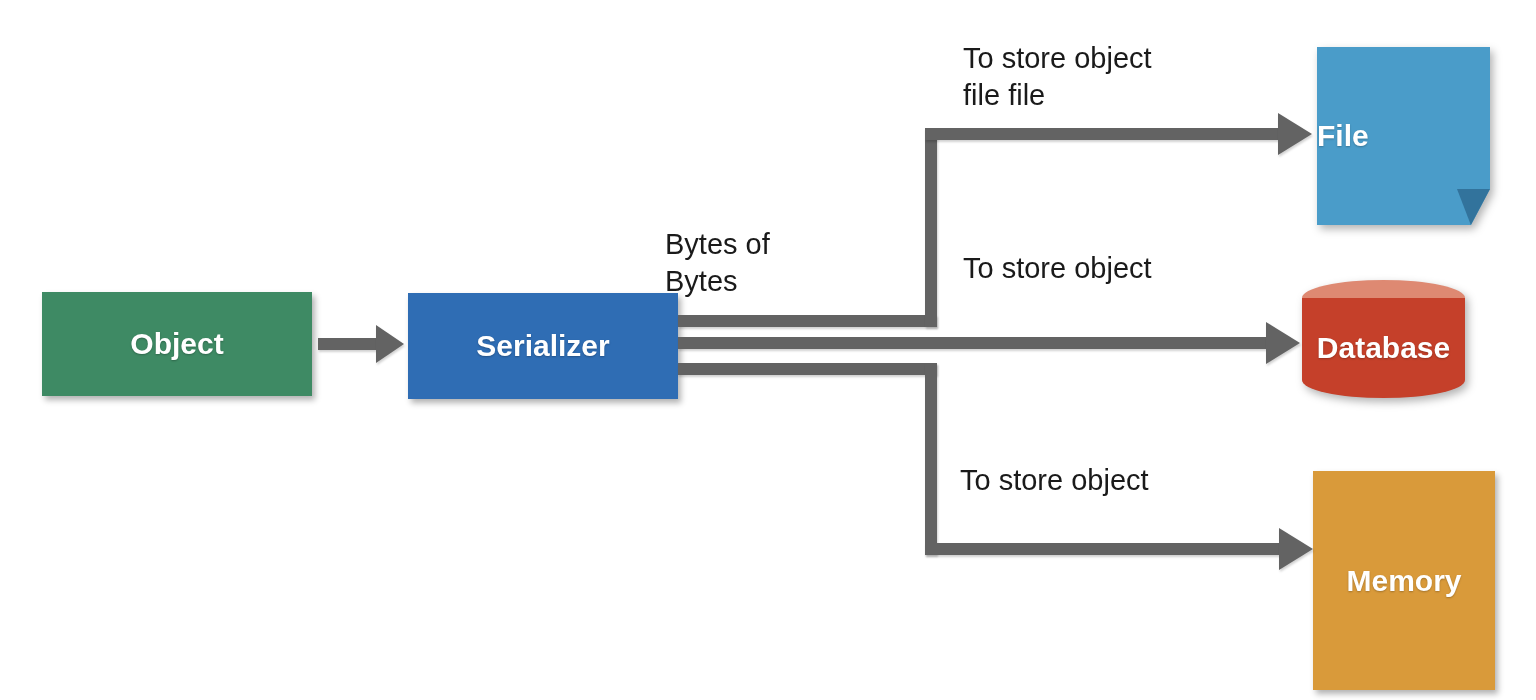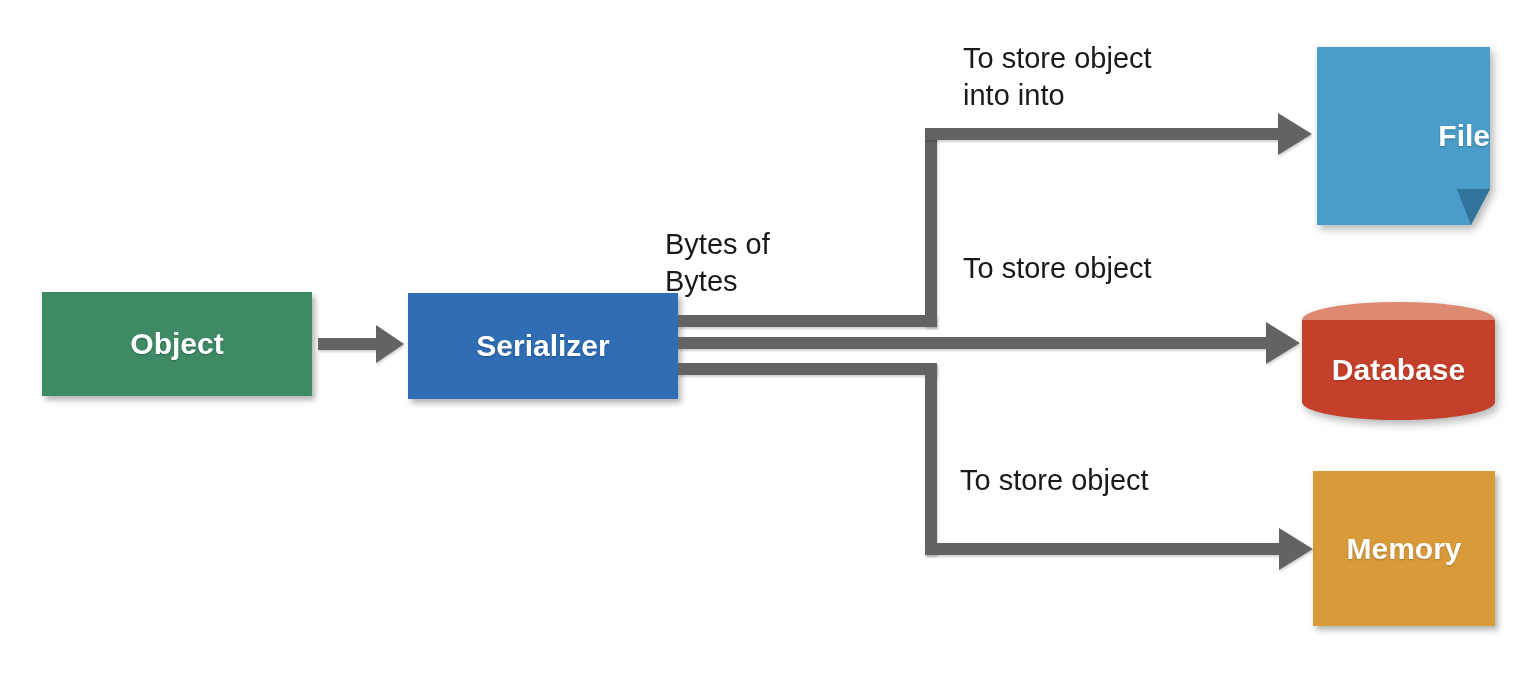--- a/index.html
+++ b/index.html
@@ -29,47 +29,47 @@
   }
   .node-object {
     left: 42px; top: 292px; width: 270px; height: 104px;
     background: var(--object_green);
   }
   .node-serializer {
     left: 408px; top: 293px; width: 270px; height: 106px;
     background: var(--serializer_blue);
   }
   .node-memory {
-    left: 1313px; top: 471px; width: 182px; height: 155px;
+    left: 1313px; top: 471px; width: 182px; height: 219px;
     background: var(--memory_orange);
   }
   
   .file-wrap {
     position: absolute;
     left: 1317px; top: 47px; width: 173px; height: 178px;
     filter: drop-shadow(3px 4px 4px rgba(0,0,0,0.30));
   }
   .file-body {
     position: absolute; inset: 0;
     background: var(--file_blue);
     clip-path: polygon(0 0, 100% 0, 100% calc(100% - 36px), calc(100% - 19px) 100%, 0 100%);
-    display: flex; align-items: center; justify-content: flex-end;
+    display: flex; align-items: center; justify-content: flex-start;
     color: #ffffff; font-weight: bold; font-size: 30px;
     text-shadow: 0 1px 2px rgba(0,0,0,0.25);
   }
   .file-fold {
     position: absolute; right: 0; bottom: 0;
     width: 33px; height: 36px;
     background: var(--file_fold);
     clip-path: polygon(0 0, 100% 0, 42% 100%);
   }
   
   .db-wrap {
     position: absolute;
-    left: 1302px; top: 302px; width: 193px; height: 118px;
+    left: 1302px; top: 280px; width: 163px; height: 118px;
     filter: drop-shadow(3px 4px 4px rgba(0,0,0,0.30));
   }
   .db-body {
     position: absolute; left: 0; right: 0; top: 18px; bottom: 0;
     background: var(--database_red);
     border-radius: 0 0 50% 50% / 0 0 18px 18px;
     display: flex; align-items: center; justify-content: center;
     color: #ffffff; font-weight: bold; font-size: 30px;
     text-shadow: 0 1px 2px rgba(0,0,0,0.25);
   }
@@ -172,21 +172,21 @@
   <div class="seg e3-c"></div>
   <div class="head e3-head"></div>
 
   <div class="anno anno-stream">
     <div>Bytes of</div>
     <div>Bytes</div>
   </div>
 
   <div class="anno anno-file">
     <div>To store object</div>
-    <div>into into</div>
+    <div>file file</div>
   </div>
 
   <div class="anno anno-db">
     <div>To store object</div>
   </div>
 
   <div class="anno anno-mem">
     <div>To store object</div>
   </div>
 

